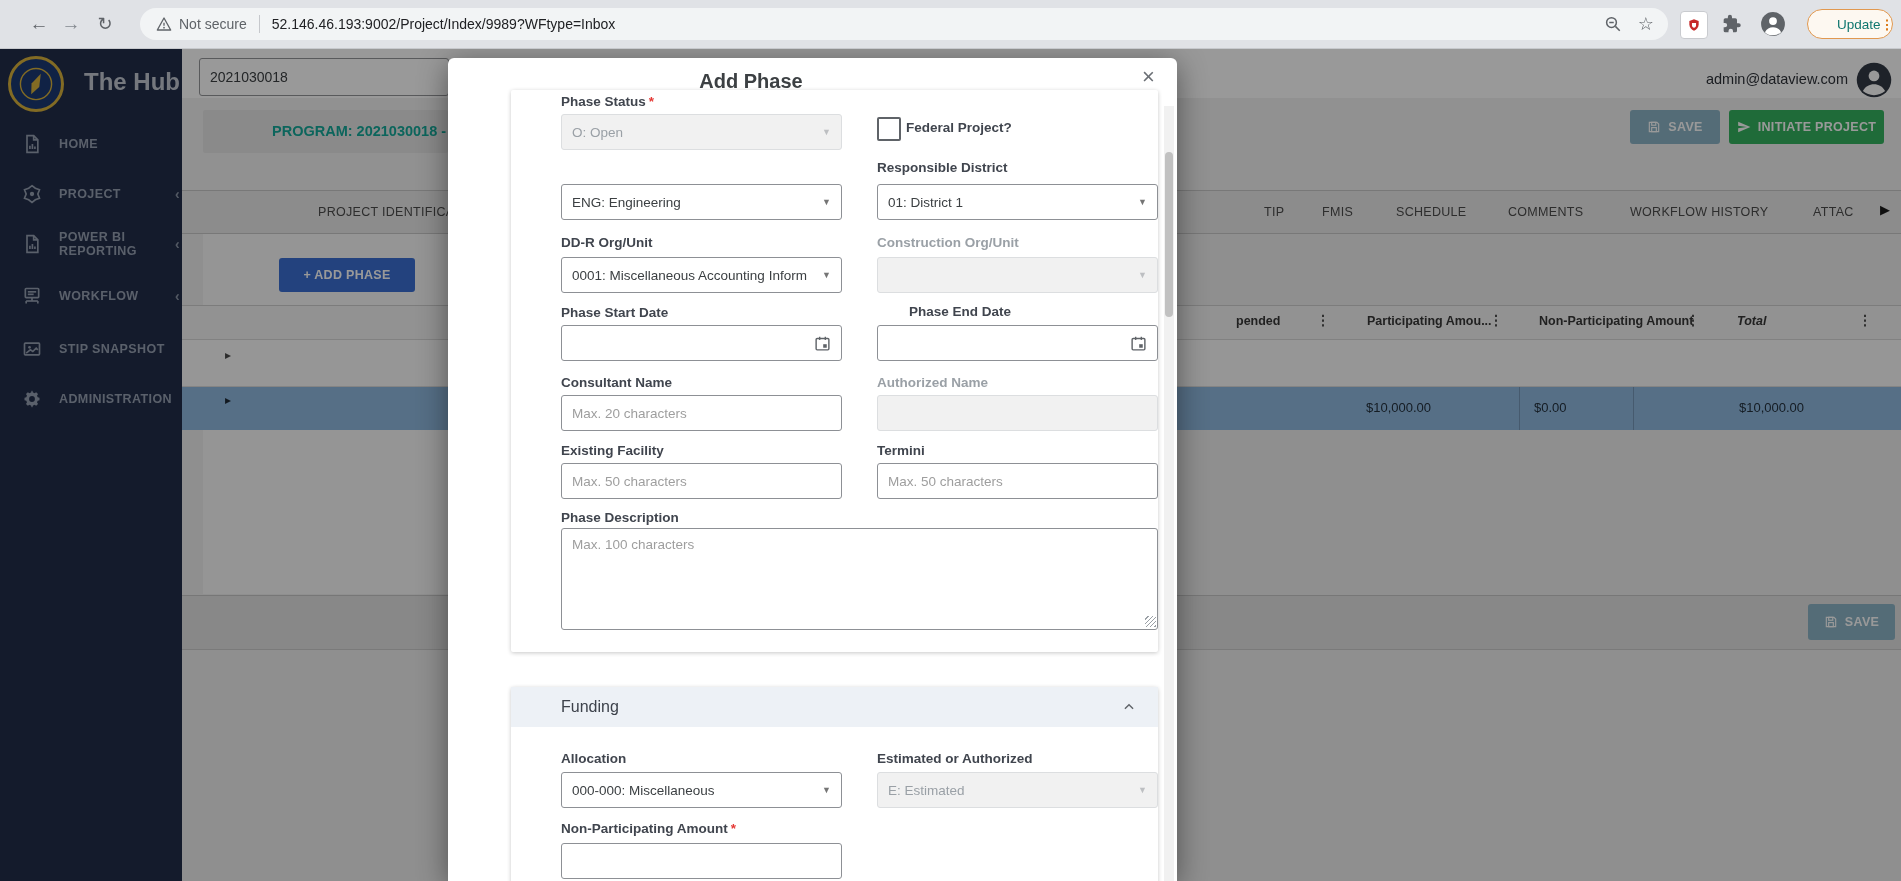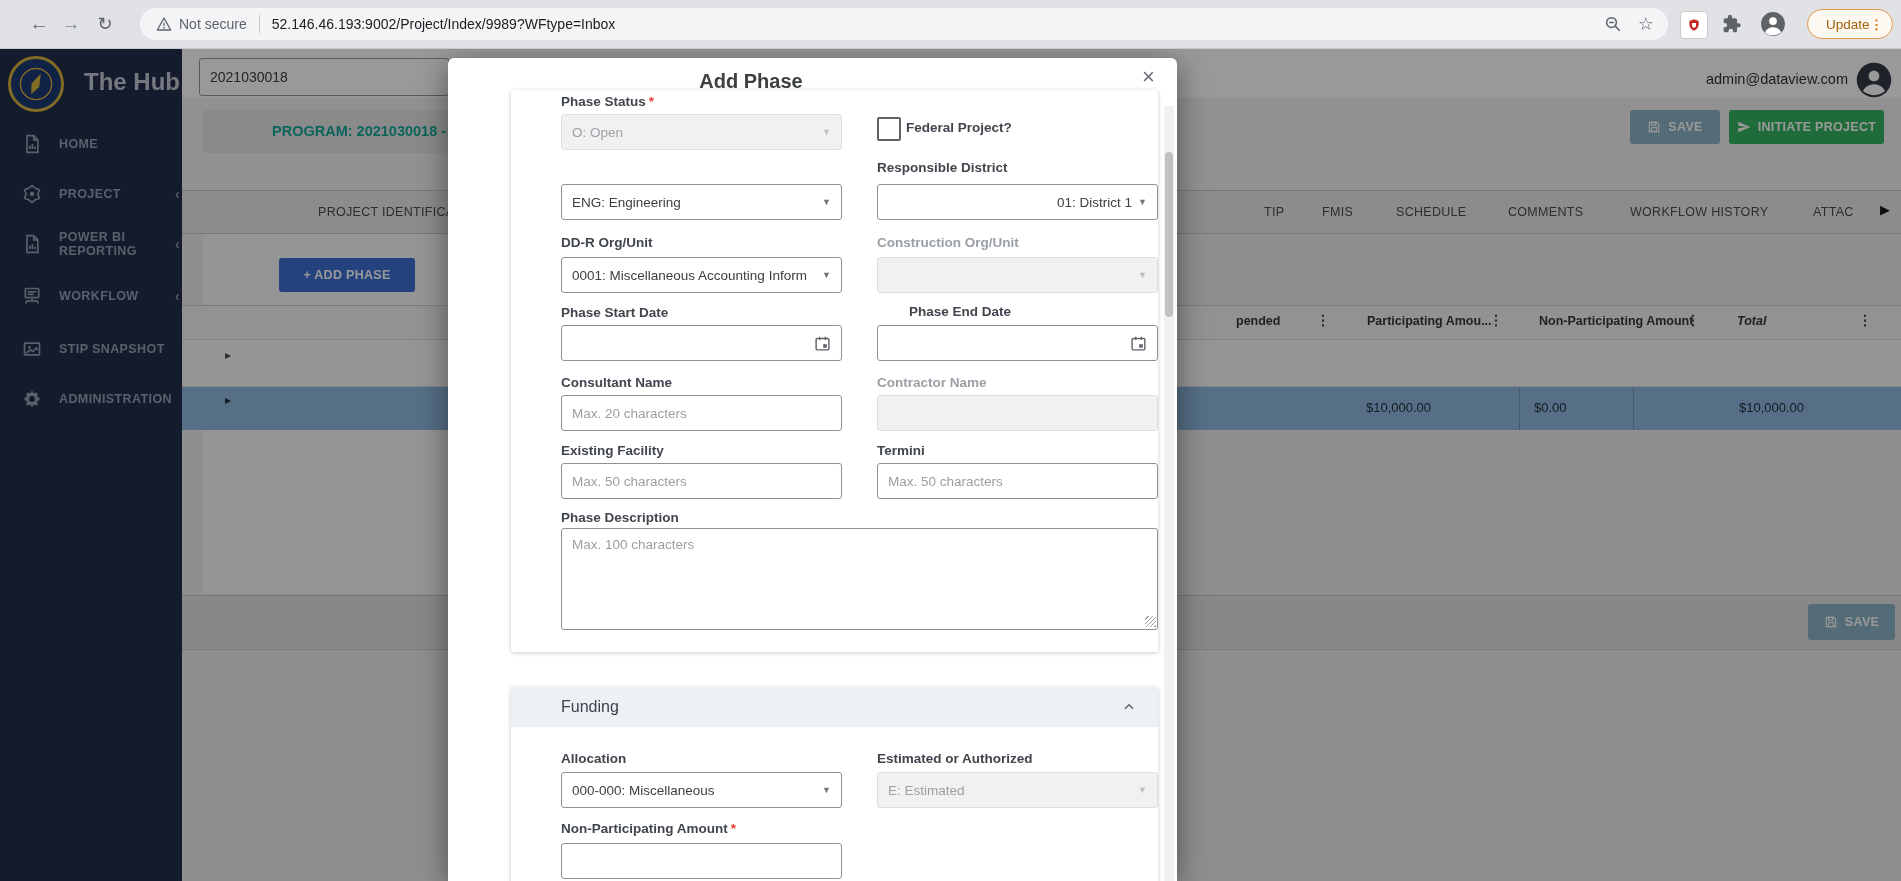--- a/index.html
+++ b/index.html
@@ -101,21 +101,21 @@
         </svg>
     </span>
     <span class="abs" style="left:1760px;top:11px;display:flex;">
       <svg width="26" height="26" viewBox="0 0 24 24">
           <circle cx="12" cy="12" r="11" fill="#5f6368"></circle>
           <circle cx="12" cy="9.3" r="3.6" fill="#fff"></circle>
           <path d="M4.5 19.5c1.6-3.2 4.4-4.6 7.5-4.6s5.9 1.4 7.5 4.6a11 11 0 0 1-15 0z" fill="#fff"></path>
         </svg>
     </span>
     <span class="abs" style="left:1807px;top:9px;width:86px;height:30px;border:1px solid #e1984f;border-radius:15px;background:#fdf8f1;display:flex;align-items:center;box-sizing:border-box;">
-      <span style="margin-left:18px;font-size:13.5px;color:#a16207;">Update</span>
+      <span style="margin-left:29px;font-size:13.5px;color:#0f766e;">Update</span>
       <span style="margin-left:auto;margin-right:9px;color:#d9730d;font-size:13px;font-weight:700;">⋮</span>
     </span>
   </div>
 
   <div id="sidebar">
     <div class="abs" style="left:8px;top:8px;width:56px;height:56px;border-radius:50%;background:#1b3a74;border:3px solid #d9b23c;box-sizing:border-box;display:flex;align-items:center;justify-content:center;">
       <svg width="34" height="34" viewBox="0 0 24 24">
           <circle cx="12" cy="12" r="11" fill="none" stroke="#d9b23c" stroke-width="1"></circle>
           <path d="M12 4l3 9-3 7-3-7z" fill="#d9b23c" transform="rotate(25 12 12)"></path>
         </svg>
@@ -282,21 +282,21 @@
     </div>
     <span class="cb" style="left:429px;top:59px;"></span>
     <div class="lbl" style="left:458px;top:62px;">Federal Project?</div>
 
     <div class="lbl" style="left:113px;top:102px;margin-top:32px;"><span>Phase Type</span><span class="req">*</span></div>
     <div class="tf" style="left:113px;top:126px;width:281px;">
       <span class="selval">ENG: Engineering</span>
       <span class="sel-arr">▼</span>
     </div>
     <div class="lbl" style="left:429px;top:102px;">Responsible District</div>
-    <div class="tf" style="left:429px;top:126px;width:281px;text-align:right;">
+    <div class="tf" style="left:429px;top:126px;width:281px;">
       <span class="selval">01: District 1</span>
       <span class="sel-arr">▼</span>
     </div>
 
     <div class="lbl" style="left:113px;top:177px;">DD-R Org/Unit</div>
     <div class="tf" style="left:113px;top:199px;width:281px;">
       <span class="selval">0001: Miscellaneous Accounting Inform</span>
       <span class="sel-arr">▼</span>
     </div>
     <div class="lbl lbl-d" style="left:429px;top:177px;">Construction Org/Unit</div>
@@ -325,21 +325,21 @@
             <rect x="3" y="5" width="18" height="16" rx="1.5"></rect>
             <line x1="8" y1="2.5" x2="8" y2="7"></line>
             <line x1="16" y1="2.5" x2="16" y2="7"></line>
             <rect x="13" y="13" width="5" height="5" fill="#5f6368" stroke="none"></rect>
           </svg>
         </span>
     </div>
 
     <div class="lbl" style="left:113px;top:317px;">Consultant Name</div>
     <input class="tfi" style="left: 113px; top: 337px; width: 281px;" placeholder="Max. 20 characters">
-    <div class="lbl lbl-d" style="left:429px;top:317px;">Contractor Name</div>
+    <div class="lbl lbl-d" style="left:429px;top:317px;">Authorized Name</div>
     <input class="tfi dis" style="left: 429px; top: 337px; width: 281px;" disabled="">
 
     <div class="lbl" style="left:113px;top:385px;">Existing Facility</div>
     <input class="tfi" style="left: 113px; top: 405px; width: 281px;" placeholder="Max. 50 characters">
     <div class="lbl" style="left:429px;top:385px;">Termini</div>
     <input class="tfi" style="left: 429px; top: 405px; width: 281px;" placeholder="Max. 50 characters">
 
     <div class="lbl" style="left:113px;top:452px;">Phase Description</div>
     <textarea class="tfa" style="left: 113px; top: 470px; width: 597px; height: 102px;" placeholder="Max. 100 characters"></textarea>
     <span class="grip" style="left:697px;top:558px;"></span>

